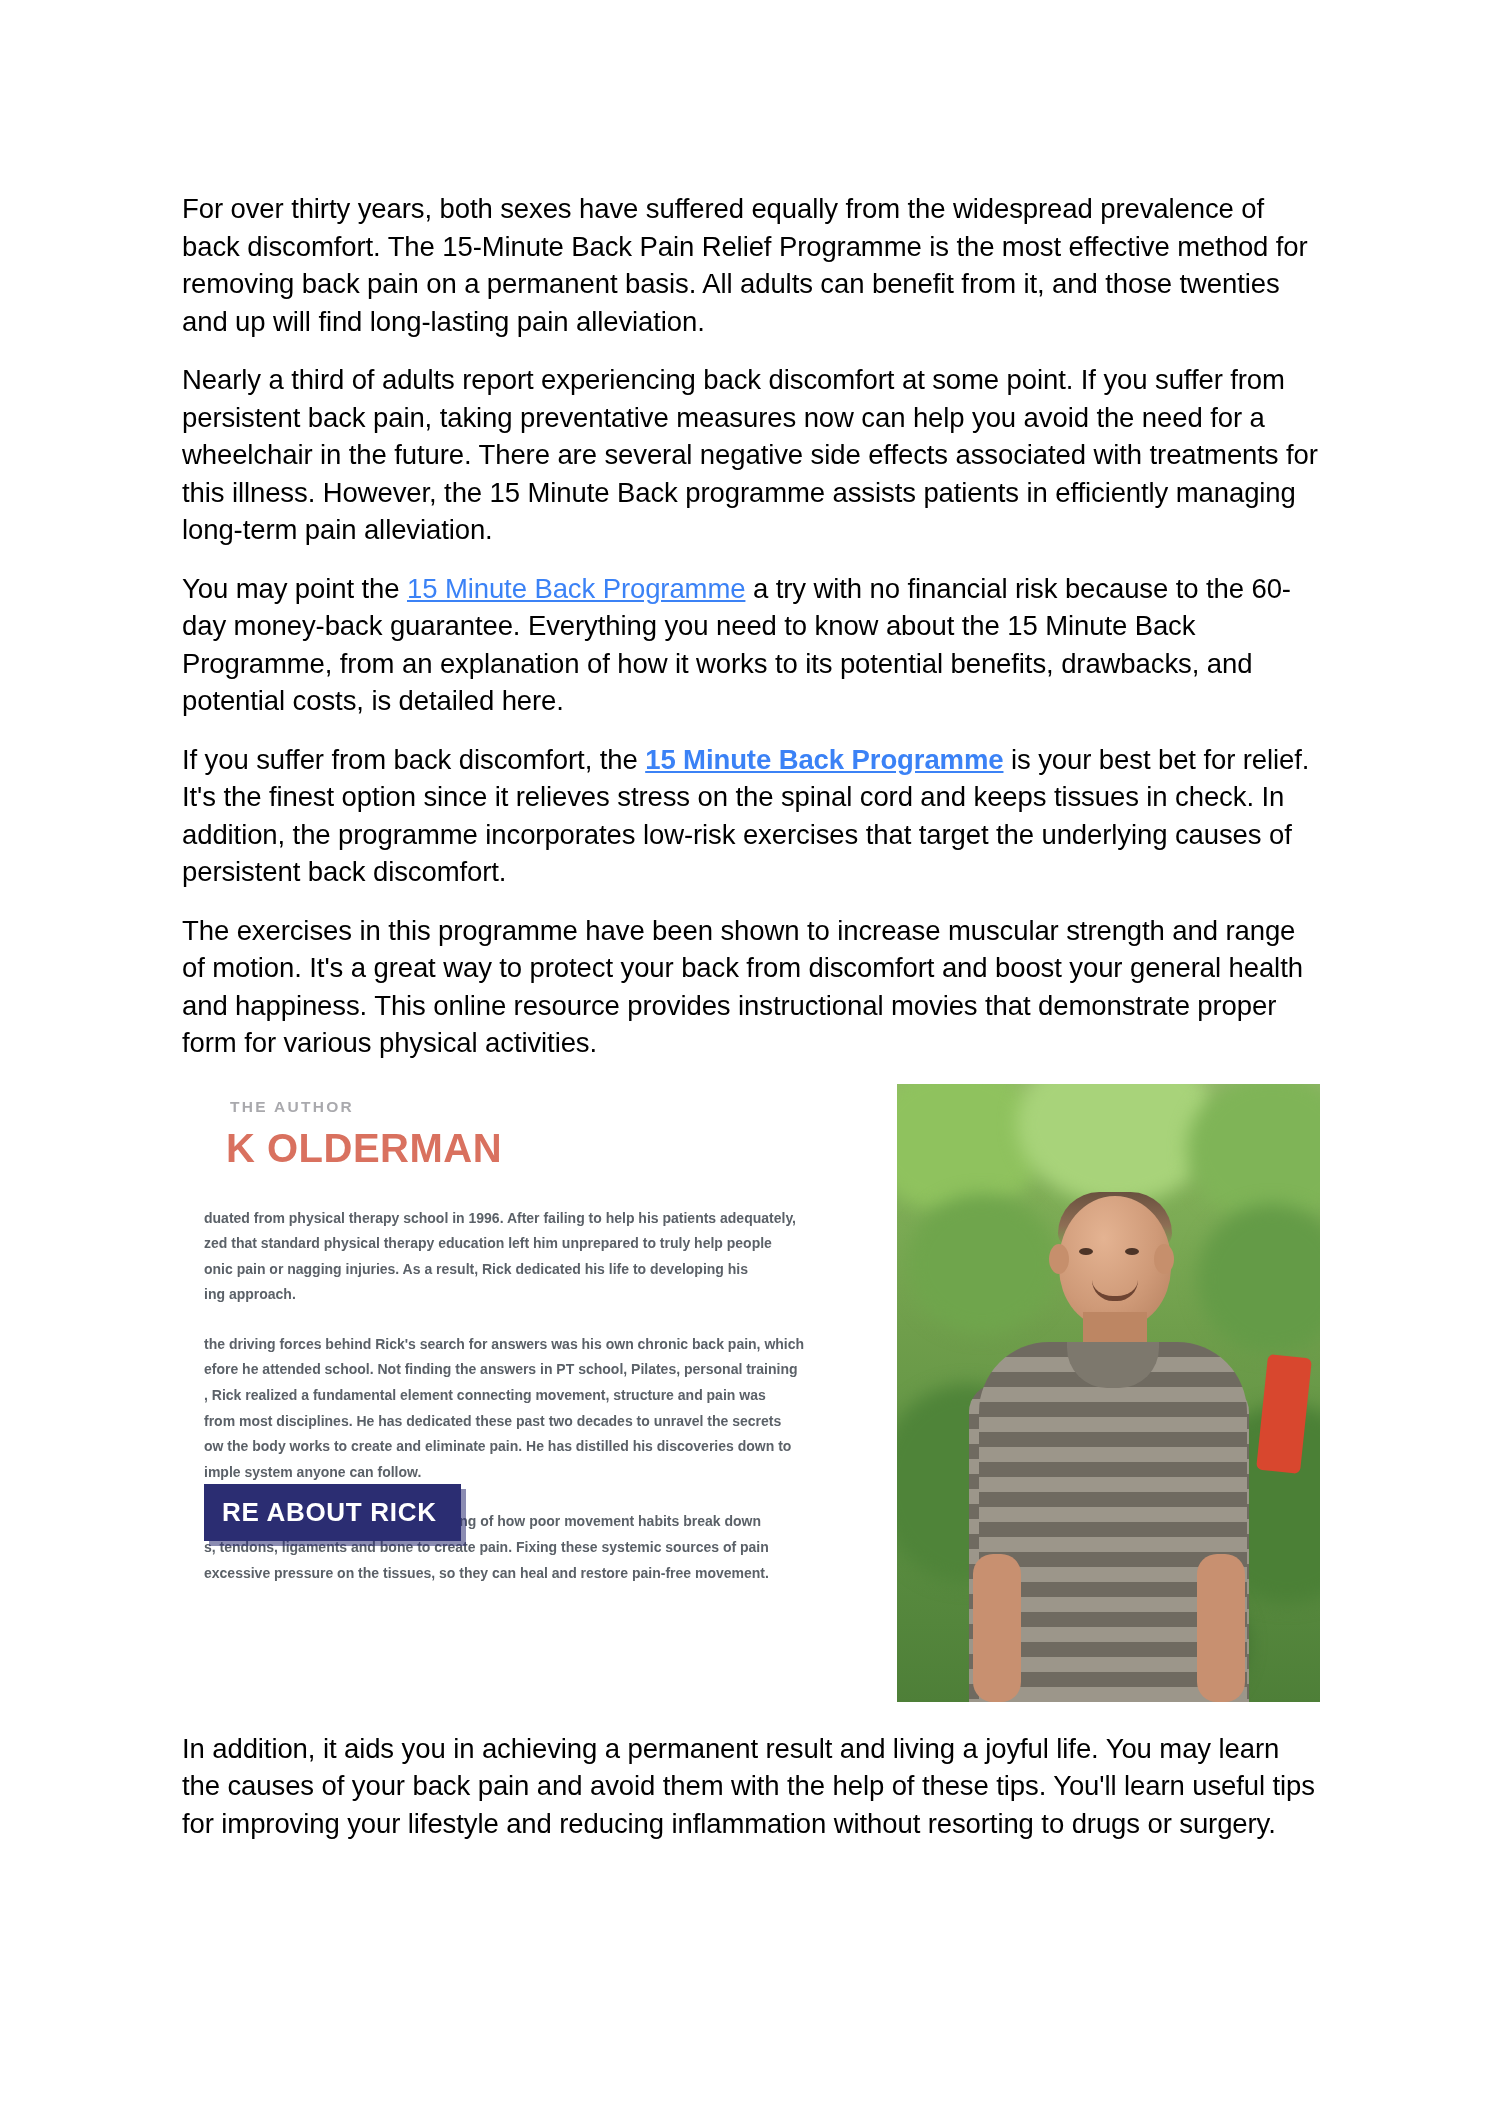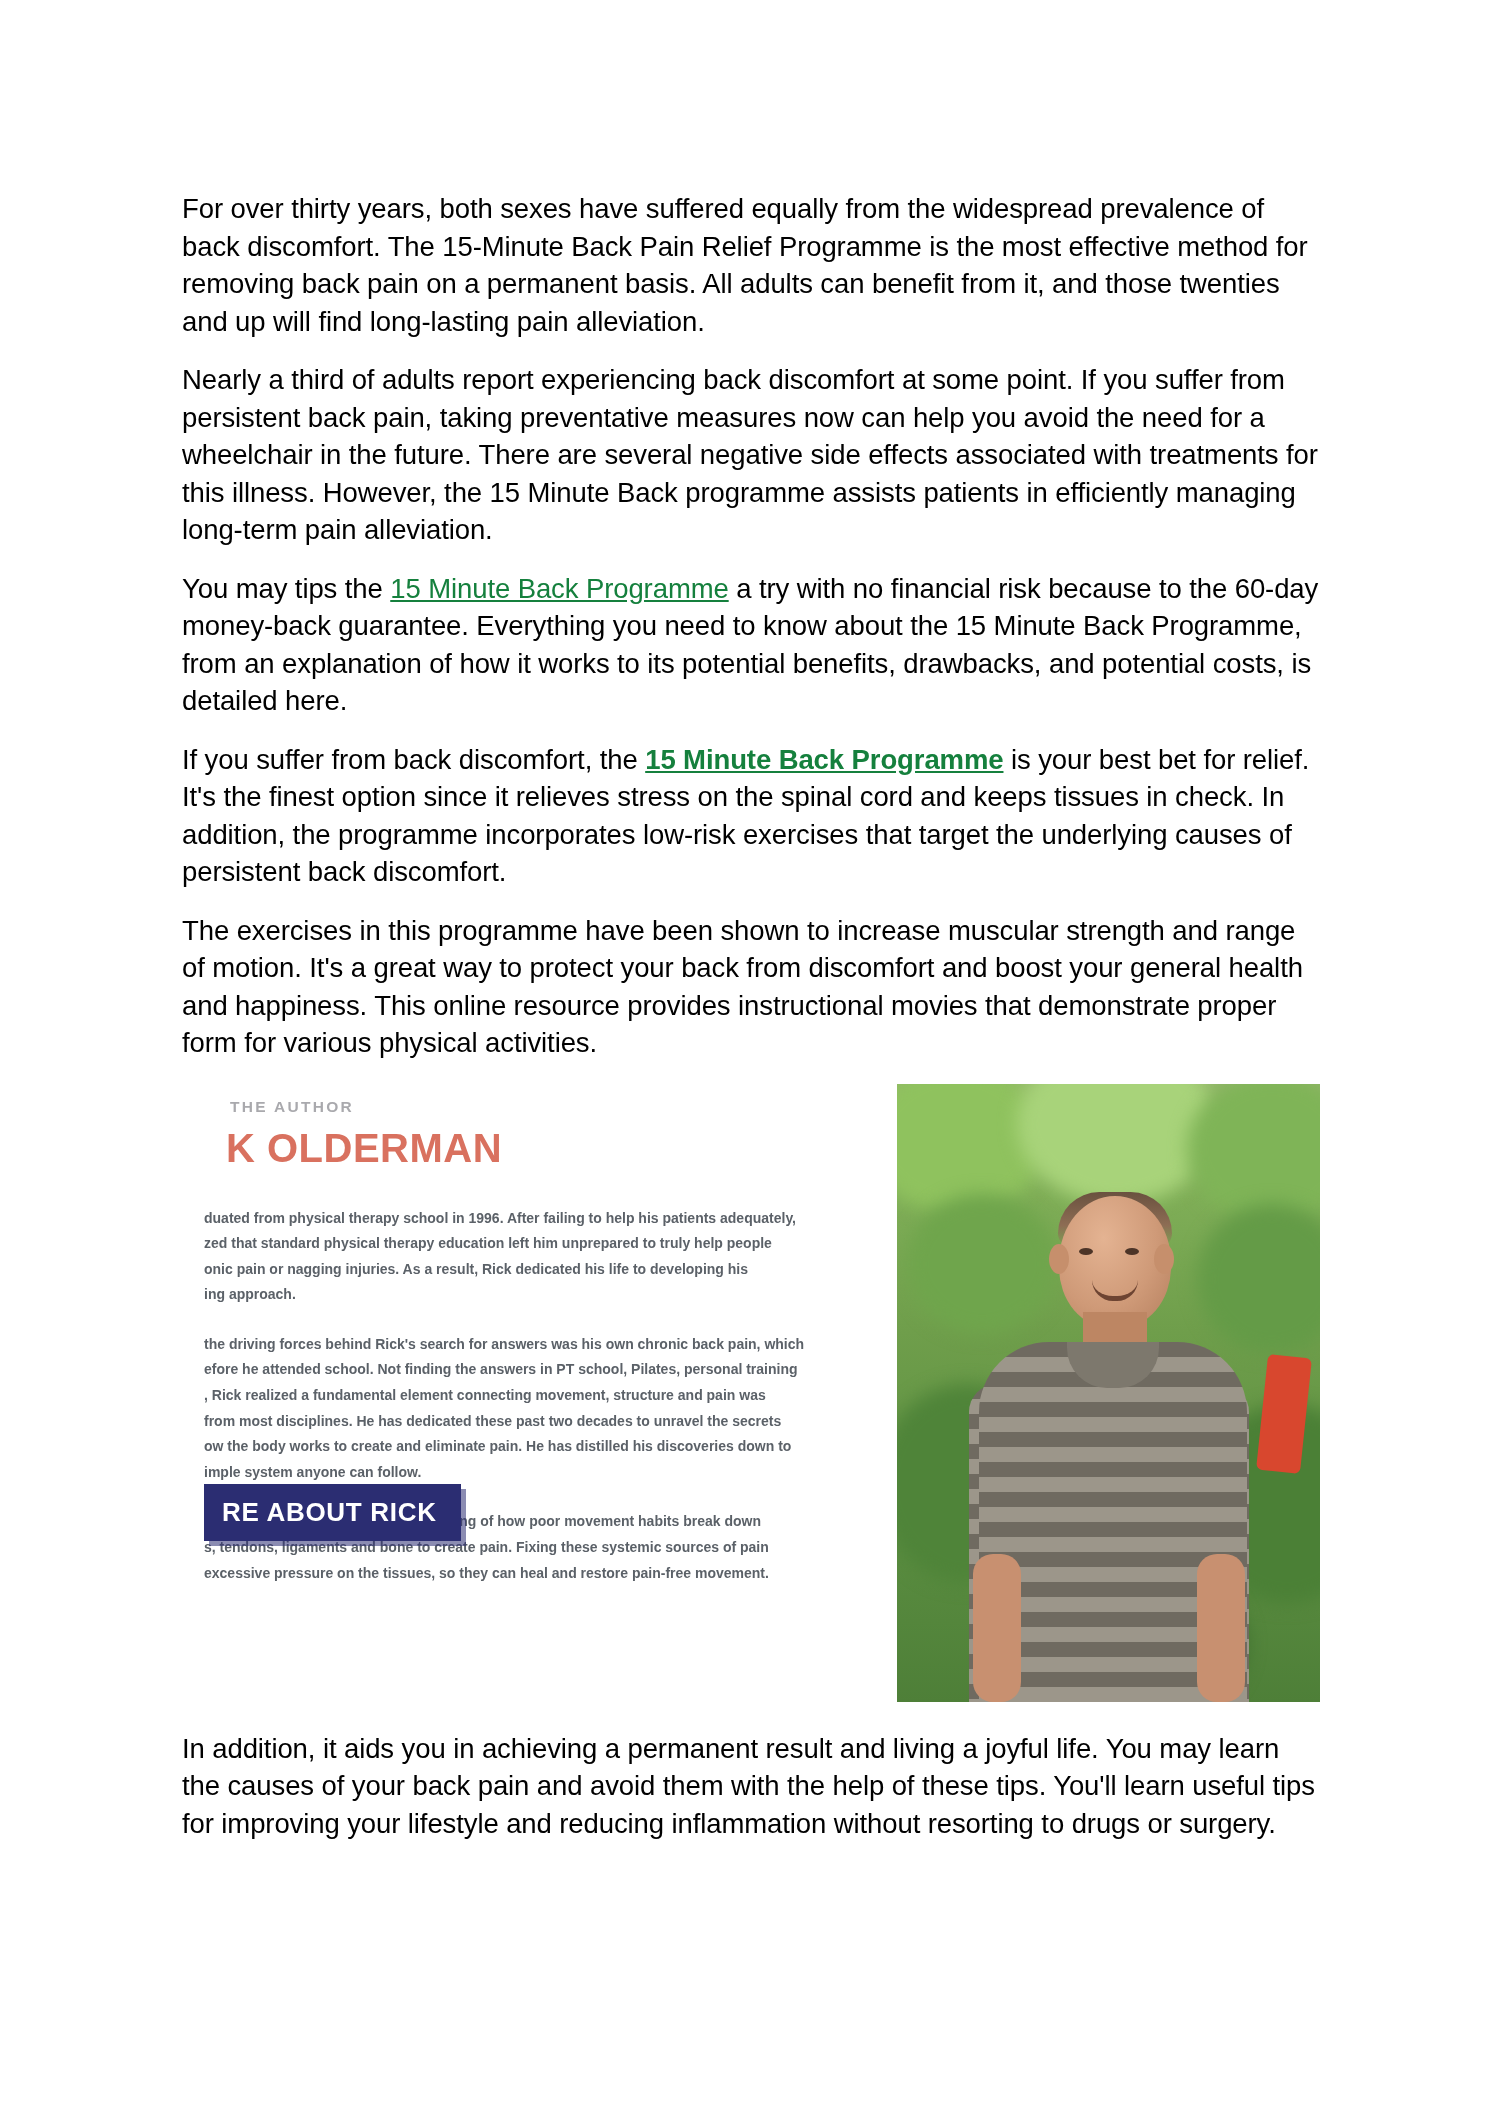--- a/index.html
+++ b/index.html
@@ -29,21 +29,21 @@
   }
   p.body-para {
     font-size: 27.5px;
     line-height: 37.5px;
     margin: 0 0 21px 0;
     color: #000000;
     text-align: left;
     letter-spacing: -0.1px;
   }
   a.inline-link {
-    color: #15803d;
+    color: #3b82f6;
     text-decoration: underline;
     text-underline-offset: 2px;
   }
   a.inline-link.bold {
     font-weight: bold;
   }
   p.link-para {
     font-size: 27.5px;
     line-height: 37.5px;
     margin: 0 0 10px 0;
@@ -249,21 +249,21 @@
 </head>
 <body>
 
 <div class="page">
   <div class="content">
 
     <p class="body-para">For over thirty years, both sexes have suffered equally from the widespread prevalence of back discomfort. The 15-Minute Back Pain Relief Programme is the most effective method for removing back pain on a permanent basis. All adults can benefit from it, and those twenties and up will find long-lasting pain alleviation.</p>
 
     <p class="body-para">Nearly a third of adults report experiencing back discomfort at some point. If you suffer from persistent back pain, taking preventative measures now can help you avoid the need for a wheelchair in the future. There are several negative side effects associated with treatments for this illness. However, the 15 Minute Back programme assists patients in efficiently managing long-term pain alleviation.</p>
 
-    <p class="body-para"><span>You may tips the </span><a class="inline-link" href="#">15 Minute Back Programme</a><span> a try with no financial risk because to the 60-day money-back guarantee. Everything you need to know about the 15 Minute Back Programme, from an explanation of how it works to its potential benefits, drawbacks, and potential costs, is detailed here.</span></p>
+    <p class="body-para"><span>You may point the </span><a class="inline-link" href="#">15 Minute Back Programme</a><span> a try with no financial risk because to the 60-day money-back guarantee. Everything you need to know about the 15 Minute Back Programme, from an explanation of how it works to its potential benefits, drawbacks, and potential costs, is detailed here.</span></p>
 
 
 
     <p class="body-para"><span>If you suffer from back discomfort, the </span><a class="inline-link bold" href="#">15 Minute Back Programme</a><span> is your best bet for relief. It's the finest option since it relieves stress on the spinal cord and keeps tissues in check. In addition, the programme incorporates low-risk exercises that target the underlying causes of persistent back discomfort.</span></p>
 
     <p class="body-para">The exercises in this programme have been shown to increase muscular strength and range of motion. It's a great way to protect your back from discomfort and boost your general health and happiness. This online resource provides instructional movies that demonstrate proper form for various physical activities.</p>
 
     <div class="figure">
 
       <div class="fig-left">

